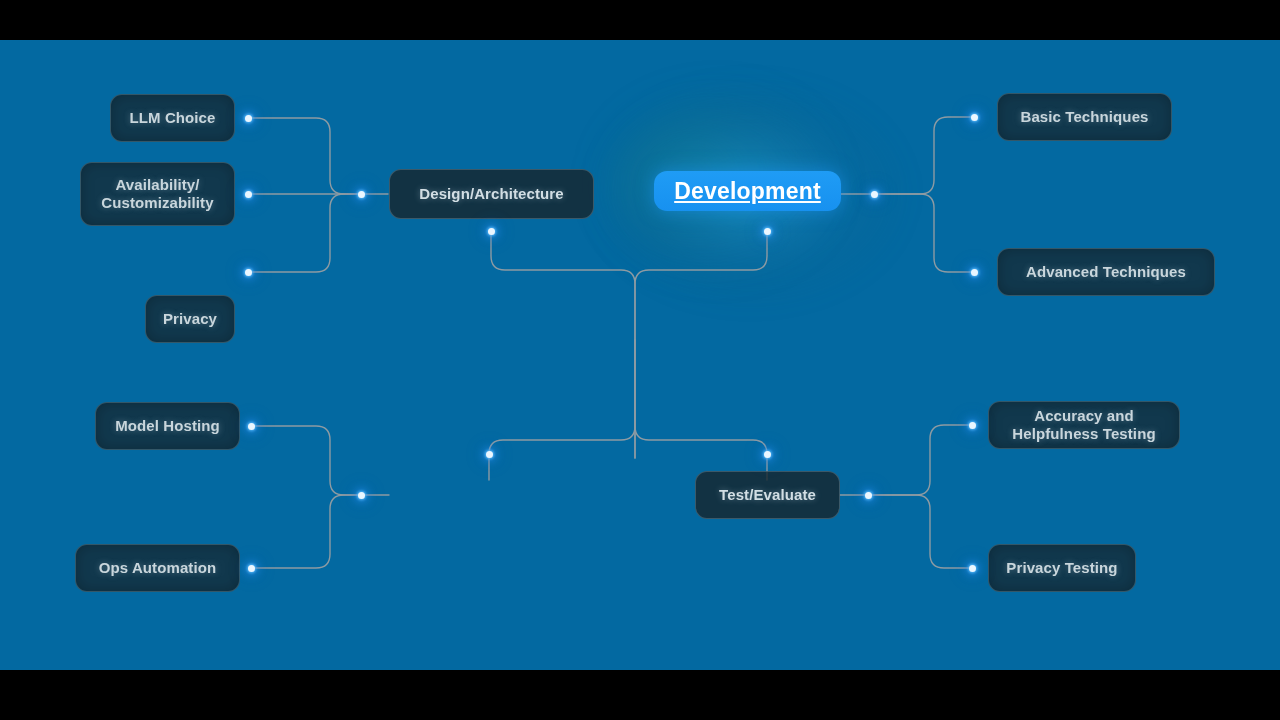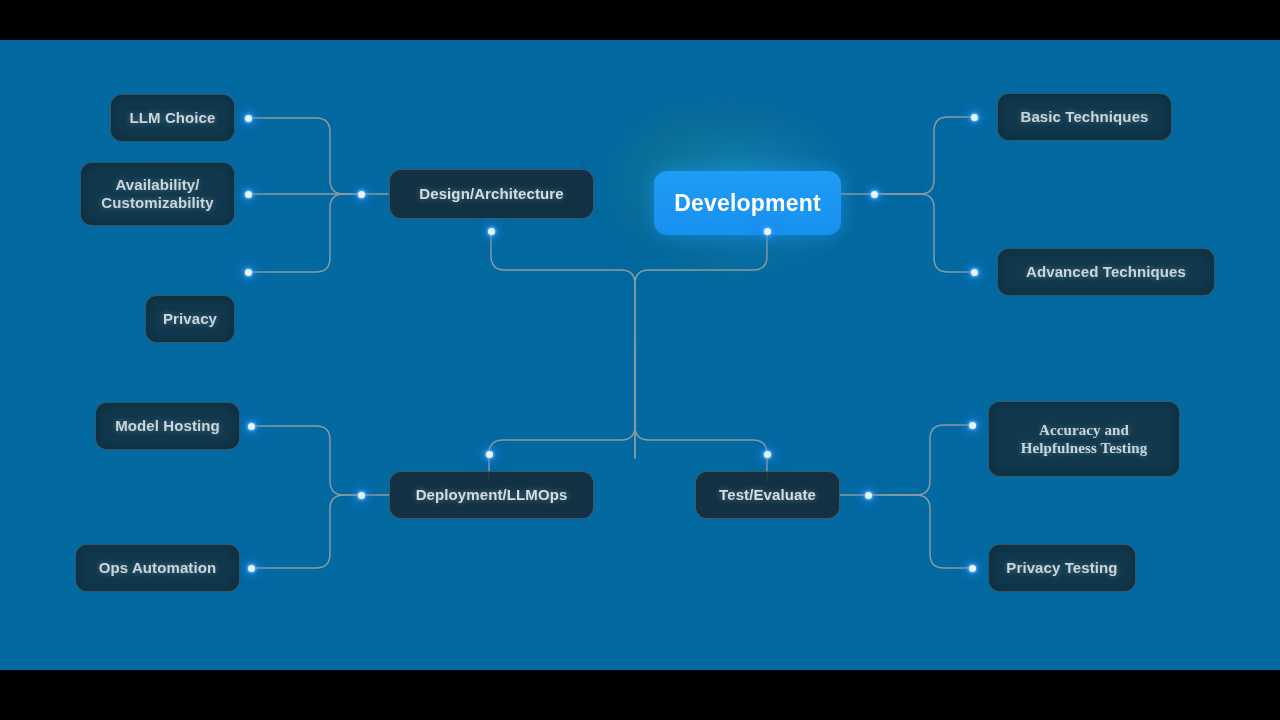--- a/index.html
+++ b/index.html
@@ -221,34 +221,33 @@
 
     <div class="node leaf" style="left:110px; top:66px; width:125px; height:48px;">LLM Choice</div>
 
     <div class="node leaf" style="left:80px; top:134px; width:155px; height:64px;">Availability/
 Customizability</div>
 
     <div class="node leaf" style="left:145px; top:220px; width:90px; height:48px;margin-top:47px;">Privacy</div>
 
     <div class="node branch" style="left:389px; top:141px; width:205px; height:50px;">Design/Architecture</div>
 
-    <div class="node highlight" style="left:654px; top:143px; width:187px; height:64px;">Development</div>
+    <div class="node highlight" style="left:654px; top:143px; width:187px; height:40px;text-decoration:underline;">Development</div>
 
     <div class="node leaf" style="left:997px; top:65px; width:175px; height:48px;">Basic Techniques</div>
 
     <div class="node leaf" style="left:997px; top:220px; width:218px; height:48px;">Advanced Techniques</div>
 
 
     <div class="node leaf" style="left:95px; top:374px; width:145px; height:48px;">Model Hosting</div>
 
     <div class="node leaf" style="left:75px; top:516px; width:165px; height:48px;">Ops Automation</div>
 
-    <div class="node branch" style="left:389px; top:443px; width:205px; height:48px;">Deployment/LLMOps</div>
 
     <div class="node branch" style="left:695px; top:443px; width:145px; height:48px;">Test/Evaluate</div>
 
-    <div class="node leaf" style="left:988px; top:373px; width:192px; height:76px;font-family:Liberation Serif, serif;">Accuracy and
+    <div class="node leaf" style="left:988px; top:373px; width:192px; height:48px;">Accuracy and
 Helpfulness Testing</div>
 
     <div class="node leaf" style="left:988px; top:516px; width:148px; height:48px;">Privacy Testing</div>
 
   </div>
 </div>
 
 </body></html>

